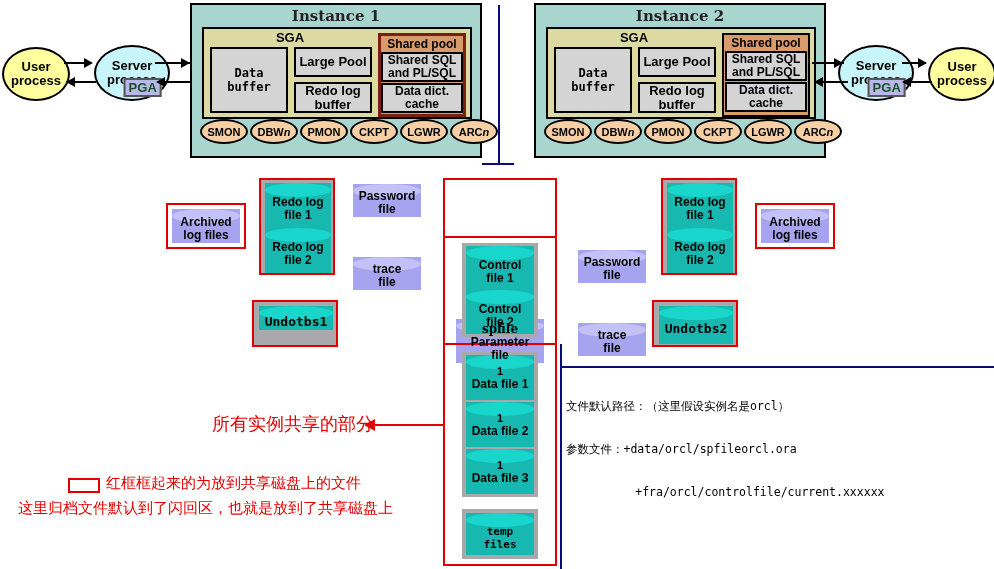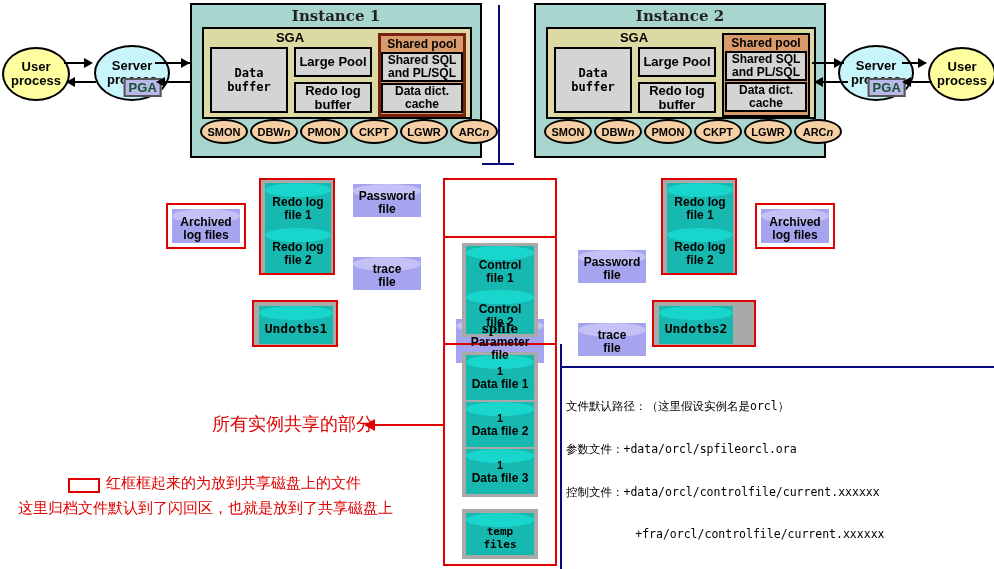--- a/index.html
+++ b/index.html
@@ -387,21 +387,21 @@
 <div class="cyl cyl-purple abs" style="left:353px; top:184px; width:68px; height:33px;">
   <span class="lbl" style="white-space:pre-line; margin-top:5px;">Password
 file</span>
 </div>
 <div class="cyl cyl-purple abs" style="left:353px; top:224px; width:68px; height:33px;">
   <span class="lbl" style="white-space:pre-line; margin-top:5px;">trace
 file</span>
 </div>
 
 <div class="abs red-frame gray-plate" style="left:252px; top:300px; width:86px; height:47px;">
-  <div class="cyl cyl-teal" style="position:absolute; left:5px; top:4px; width:74px; height:38px;">
+  <div class="cyl cyl-teal" style="position:absolute; left:5px; top:4px; width:74px; height:24px;">
     <span class="lbl" style="font-family:'DejaVu Sans Mono', monospace; font-size:13px; margin-top:7px;">Undotbs1</span>
   </div>
 </div>
 
 <div class="cyl cyl-purple abs" style="left:578px; top:184px; width:68px; height:33px;">
   <span class="lbl" style="white-space:pre-line; margin-top:5px;">Password
 file</span>
 </div>
 <div class="cyl cyl-purple abs" style="left:578px; top:224px; width:68px; height:33px;">
   <span class="lbl" style="white-space:pre-line; margin-top:5px;">trace
@@ -419,21 +419,21 @@
   </div>
 </div>
 
 <div class="abs red-frame" style="left:755px; top:203px; width:80px; height:46px;">
   <div class="cyl cyl-purple" style="position:absolute; left:4px; top:4px; width:68px; height:34px;">
     <span class="lbl" style="white-space:pre-line; margin-top:5px;">Archived
 log files</span>
   </div>
 </div>
 
-<div class="abs red-frame gray-plate" style="left:652px; top:300px; width:104px; height:47px;">
+<div class="abs red-frame gray-plate" style="left:652px; top:300px; width:86px; height:47px;">
   <div class="cyl cyl-teal" style="position:absolute; left:5px; top:4px; width:74px; height:38px;">
     <span class="lbl" style="font-family:'DejaVu Sans Mono', monospace; font-size:13px; margin-top:7px;">Undotbs2</span>
   </div>
 </div>
 
 <div class="abs red-frame" style="left:443px; top:178px; width:114px; height:388px;"></div>
 
 <div class="cyl cyl-purple abs" style="left:456px; top:187px; width:88px; height:44px; flex-direction:column;">
   <span class="lbl" style="font-family:'DejaVu Serif', serif; font-size:12px; margin-top:2px;">spfile</span>
   <span class="lbl" style="white-space:pre-line; font-size:12px; line-height:13px;text-align:center;">Parameter
@@ -482,21 +482,20 @@
 <div class="red-arrow-line" style="left:366px; top:424px; width:77px;"></div>
 <div class="red-arrow-head" style="left:364px; top:419px;"></div>
 
 <div class="red-legend-box" style="left:68px; top:478px; width:32px; height:15px;"></div>
 <div class="red-text" style="left:106px; top:474px; font-size:15px;text-align:center;">红框框起来的为放到共享磁盘上的文件</div>
 <div class="red-text" style="left:18px; top:499px; font-size:15px;">这里归档文件默认到了闪回区，也就是放到了共享磁盘上</div>
 
 <div class="mono-text" style="left:566px; top:371px;">
   <div>文件默认路径：（这里假设实例名是orcl）</div>
   <div>参数文件：+data/orcl/spfileorcl.ora</div>
-  <div>控制文件：+data/orcl/controlfile/current.xxxxxx</div>
   <div>          +fra/orcl/controlfile/current.xxxxxx</div>
   
   
   
   
   
   
   
   
   

